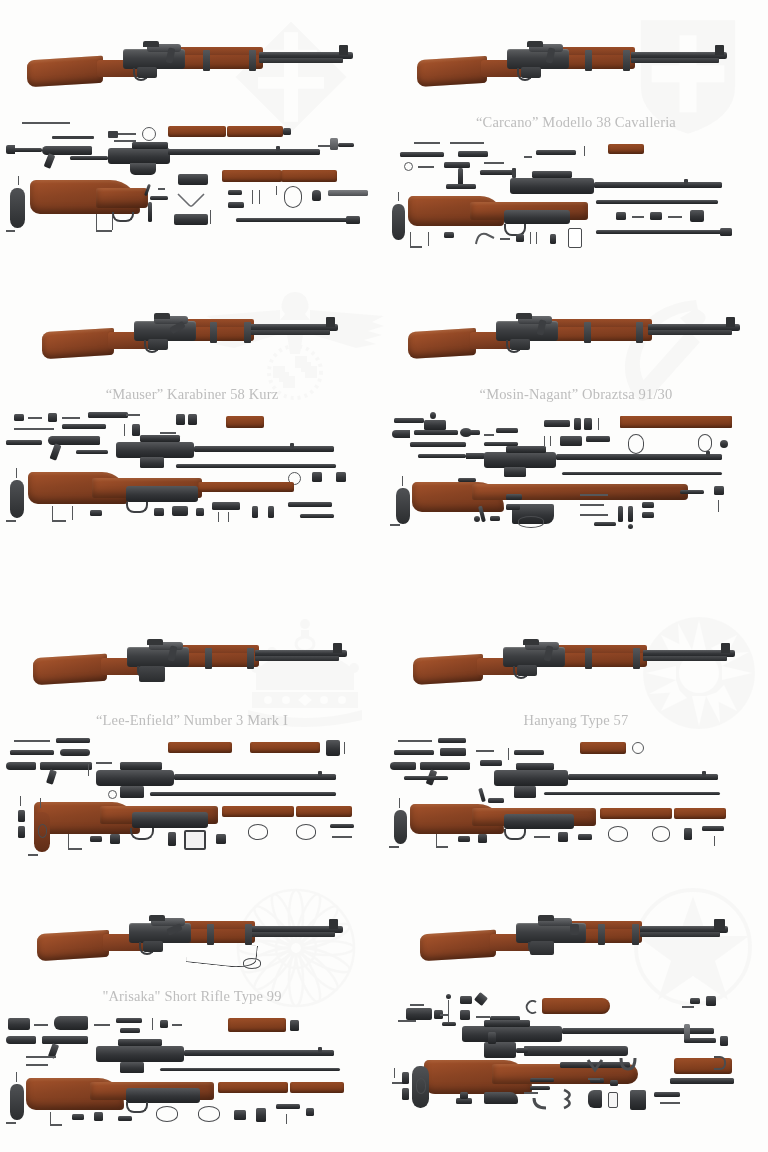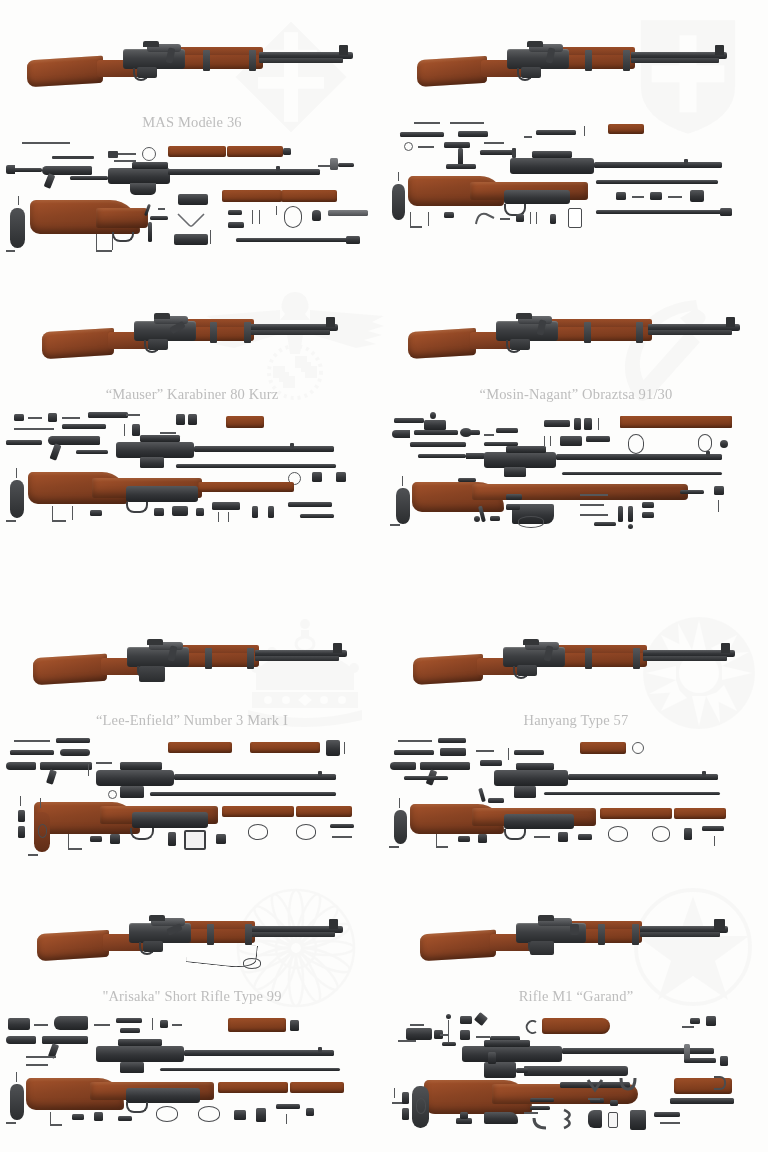--- a/index.html
+++ b/index.html
@@ -213,21 +213,20 @@
         <div class="r-barrel"></div>
           <div class="r-barrel2"></div>
         <div class="r-band1"></div>
           <div class="r-band2"></div>
         <div class="r-frontsight"></div>
         <div class="r-trigger"></div>
           <div class="r-mag"></div>
       </div>
     </div>
 
-    <div class="caption">MAS Modèle 36</div>
 
     <div class="parts-stage">
       <div class="p p-dash" style="left:22px; top:4px; width:48px;"></div>
       <div class="p p-bar" style="left:52px; top:18px; width:42px; height:3px;"></div>
       <div class="p p-steel" style="left:8px; top:30px; width:34px; height:4px;"></div>
       <div class="p p-steel" style="left:6px; top:27px; width:9px; height:9px; border-radius:2px 0 0 2px;"></div>
       <div class="p p-steel" style="left:42px; top:28px; width:50px; height:9px; border-radius:6px 2px 2px 6px;"></div>
       <div class="p p-steel" style="left:46px; top:36px; width:7px; height:14px; transform:rotate(22deg);"></div>
       <div class="p p-steel" style="left:70px; top:38px; width:38px; height:4px;"></div>
       <div class="p p-bar" style="left:108px; top:13px; width:10px; height:7px;"></div>
@@ -306,20 +305,21 @@
         <div class="r-barrel" style="left:214px; width:96px;"></div>
         <div class="r-barrel2" style="left:214px; width:88px;"></div>
         <div class="r-band1" style="left:168px;"></div>
           <div class="r-band2" style="left:206px;"></div>
         <div class="r-frontsight" style="left:298px;"></div>
         <div class="r-trigger" style="left:100px;"></div>
           <div class="r-mag" style="left:104px;"></div>
       </div>
     </div>
 
+    <div class="caption">“Carcano” Modello 38 Cavalleria</div>
 
     <div class="parts-stage">
       <div class="p p-dash" style="left:30px; top:4px; width:26px;"></div>
       <div class="p p-dash" style="left:66px; top:4px; width:34px;"></div>
       <div class="p p-steel" style="left:16px; top:14px; width:44px; height:5px;"></div>
       <div class="p p-steel" style="left:74px; top:13px; width:30px; height:6px;"></div>
       <div class="p p-ring" style="left:20px; top:24px; width:9px; height:9px;"></div>
       <div class="p p-dash" style="left:34px; top:28px; width:16px;"></div>
       <div class="p p-steel" style="left:60px; top:24px; width:26px; height:6px;"></div>
       <div class="p p-steel" style="left:74px; top:30px; width:5px; height:18px;"></div>
@@ -395,21 +395,21 @@
         <div class="r-barrel" style="left:208px; width:88px;"></div>
         <div class="r-barrel2" style="left:208px; width:80px;"></div>
         <div class="r-band1" style="left:168px;"></div>
           <div class="r-band2" style="left:202px;"></div>
         <div class="r-frontsight" style="left:284px;"></div>
         <div class="r-trigger" style="left:102px;"></div>
           <div class="r-mag" style="left:106px;"></div>
       </div>
     </div>
 
-    <div class="caption">“Mauser” Karabiner 80 Kurz</div>
+    <div class="caption">“Mauser” Karabiner 58 Kurz</div>
 
     <div class="parts-stage">
       <div class="p p-steel" style="left:14px; top:4px; width:10px; height:7px;"></div>
       <div class="p p-dash" style="left:28px; top:7px; width:14px;"></div>
       <div class="p p-steel" style="left:48px; top:3px; width:9px; height:9px;"></div>
       <div class="p p-dash" style="left:62px; top:7px; width:18px;"></div>
       <div class="p p-steel" style="left:88px; top:2px; width:40px; height:6px;"></div>
       <div class="p p-dash" style="left:14px; top:18px; width:40px;"></div>
       <div class="p p-steel" style="left:62px; top:14px; width:44px; height:5px;"></div>
       <div class="p p-steel" style="left:6px; top:30px; width:36px; height:5px;"></div>
@@ -863,21 +863,20 @@
         <div class="r-barrel" style="left:220px; width:88px;"></div>
         <div class="r-barrel2" style="left:220px; width:80px;"></div>
         <div class="r-band1" style="left:178px;"></div>
           <div class="r-band2" style="left:212px;"></div>
         <div class="r-frontsight" style="left:294px; width:11px; height:12px;"></div>
         <div class="r-trigger" style="left:108px;"></div>
         <div class="r-mag" style="left:110px; top:33px; width:24px; height:14px;"></div>
       </div>
     </div>
 
-    <div class="caption">Rifle M1 “Garand”</div>
 
     <div class="parts-stage">
       <div class="p p-steel" style="left:22px; top:16px; width:26px; height:12px; border-radius:2px;"></div>
       <div class="p p-dash" style="left:14px; top:28px; width:18px;"></div>
       <div class="p p-dash" style="left:26px; top:12px; width:14px;"></div>
       <div class="p p-steel" style="left:50px; top:18px; width:9px; height:9px;"></div>
       <div class="p p-dash" style="left:56px; top:22px; width:8px;"></div>
       <div class="p p-steel" style="left:62px; top:2px; width:5px; height:5px; border-radius:50%;"></div>
       <div class="p p-tick" style="left:64px; top:8px; height:22px;"></div>
       <div class="p p-steel" style="left:58px; top:30px; width:14px; height:4px;"></div>

